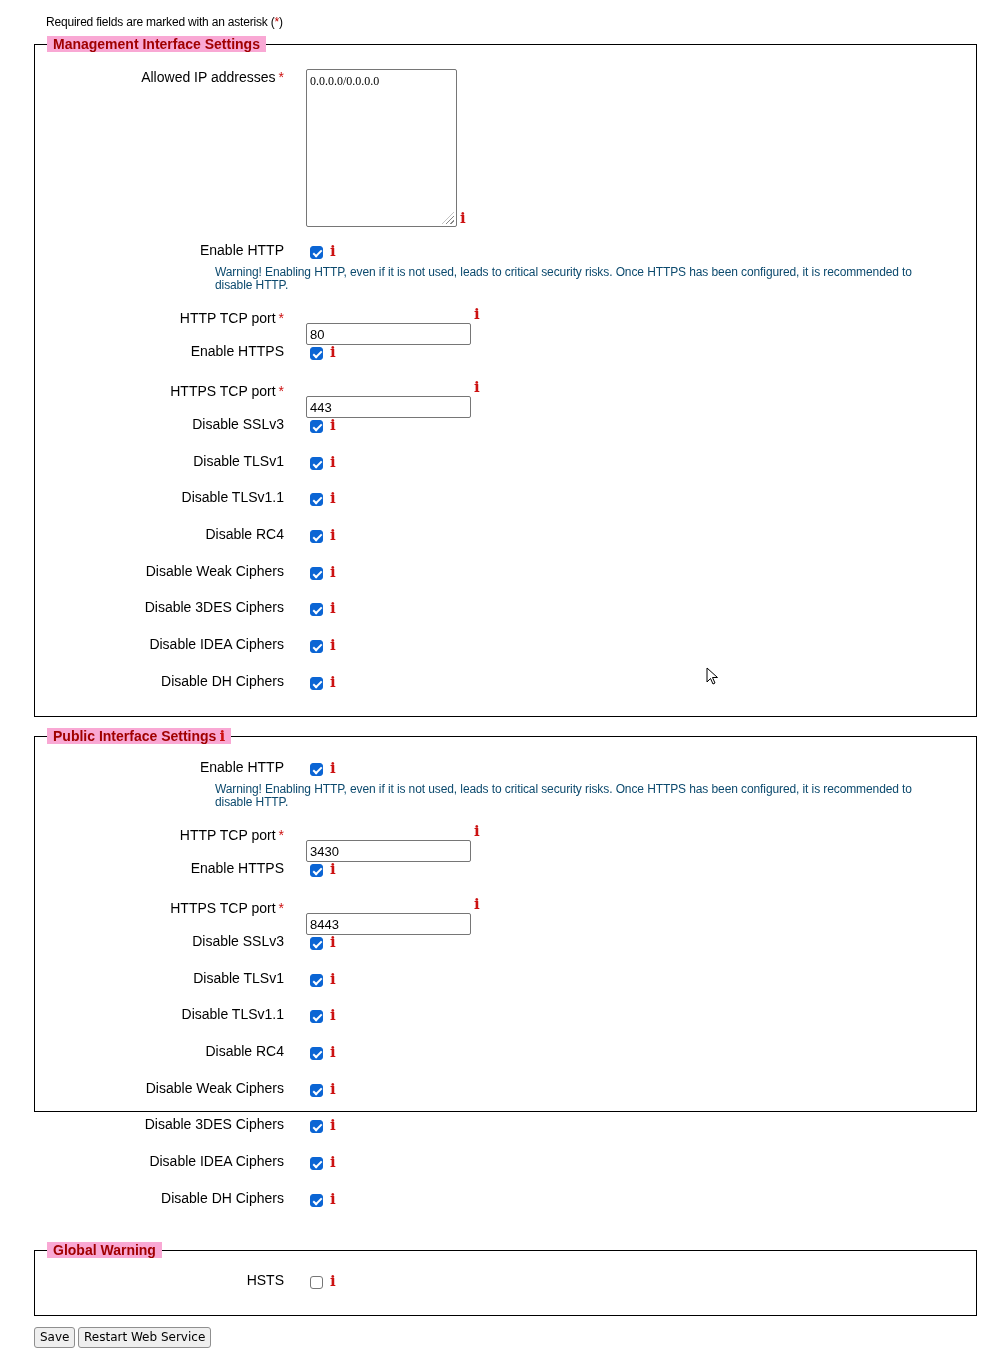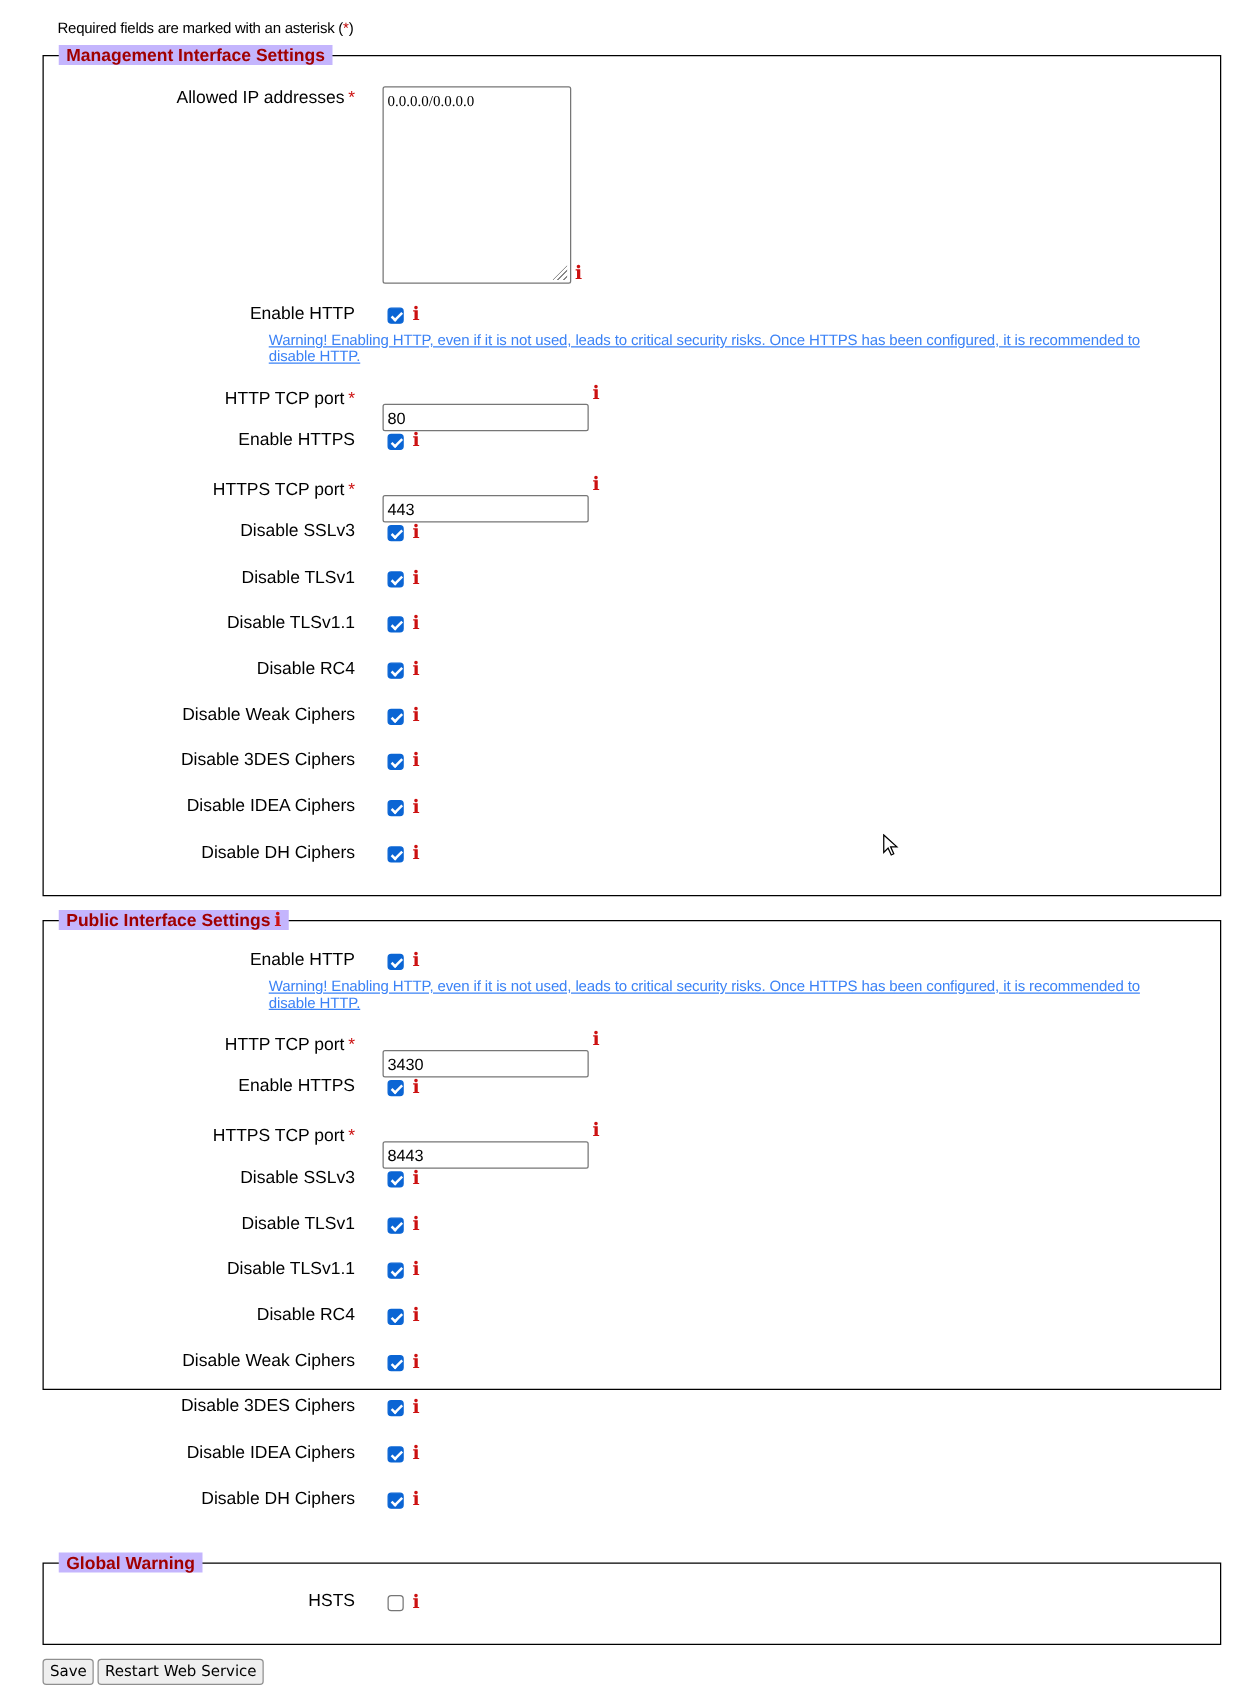--- a/index.html
+++ b/index.html
@@ -9,21 +9,21 @@
     font-family: "Liberation Sans", sans-serif; color: #000;
   }
   .note { position: absolute; left: 34px; top: 15px; font-size: 12px; letter-spacing: -0.2px; margin-left: 12px; }
   .note .ast { color: #b00; }
 
   fieldset.group {
     position: absolute; left: 34px; width: 943px;
     border: 1px solid #000; margin: 0; padding: 0;
   }
   .legend {
-    position: absolute; left: 12px; top: -9px; background: #c4b5fd;
+    position: absolute; left: 12px; top: -9px; background: #f9a8d4;
     padding: 0 6px; font-size: 14px; font-weight: bold; color: #a00000;
     line-height: 16px; white-space: nowrap;
   }
   .legend .info { font-family: "DejaVu Serif", serif; font-weight: bold; color: #cc1111; font-size: 15px; margin-left: 3px; }
 
   .row { position: absolute; left: 0; width: 100%; height: 24px; }
   .label {
     position: absolute; right: 692px; top: 0; font-size: 14px; white-space: nowrap;
     text-align: right;
   }
@@ -52,22 +52,22 @@
     position: absolute; left: 271px; top: 0; width: 151px; height: 158px;
     border: 1px solid #767676; border-radius: 2px; font-size: 12px; padding: 4px 3px;
     font-family: Liberation Serif, serif;
   }
   .textarea .grip {
     position: absolute; right: 2px; bottom: 2px; width: 12px; height: 12px;
     background: repeating-linear-gradient(135deg, transparent 0 2px, #888 2px 3px);
     clip-path: polygon(100% 0, 100% 100%, 0 100%);
   }
   .warning {
-    position: absolute; left: 180px; width: 700px; color: #3b82f6; font-size: 12px;
-    line-height: 13px; letter-spacing: -0.1px; text-decoration: underline;
+    position: absolute; left: 180px; width: 700px; color: #0c4a6e; font-size: 12px;
+    line-height: 13px; letter-spacing: -0.1px;
   }
   .btn {
     position: absolute; top: 1327px; height: 21px; font-size: 12px;
     font-family: "DejaVu Sans", sans-serif;
     border: 1px solid #8f8f8f; border-radius: 3px; background: #efefef;
     padding: 2px 5px; line-height: 15px;
   }
   .cursor { position: absolute; left: 706px; top: 667px; }
 </style>
 </head>

